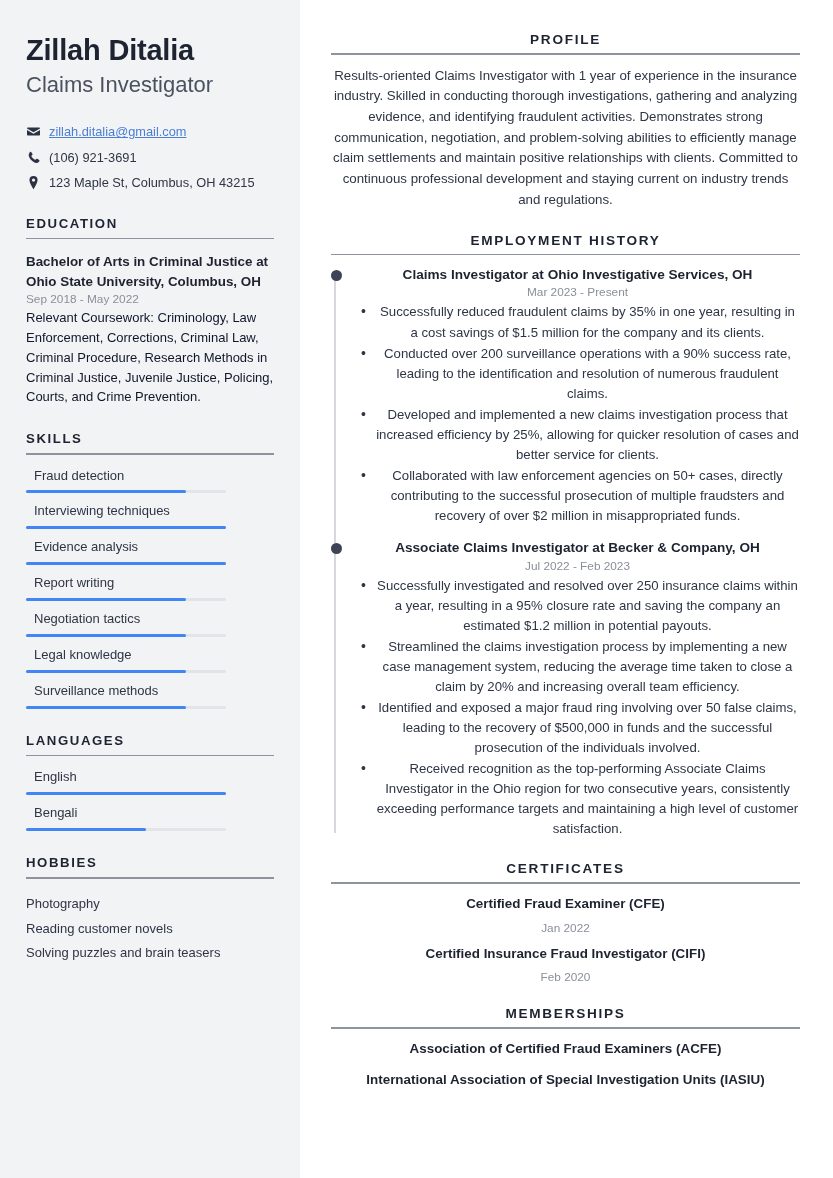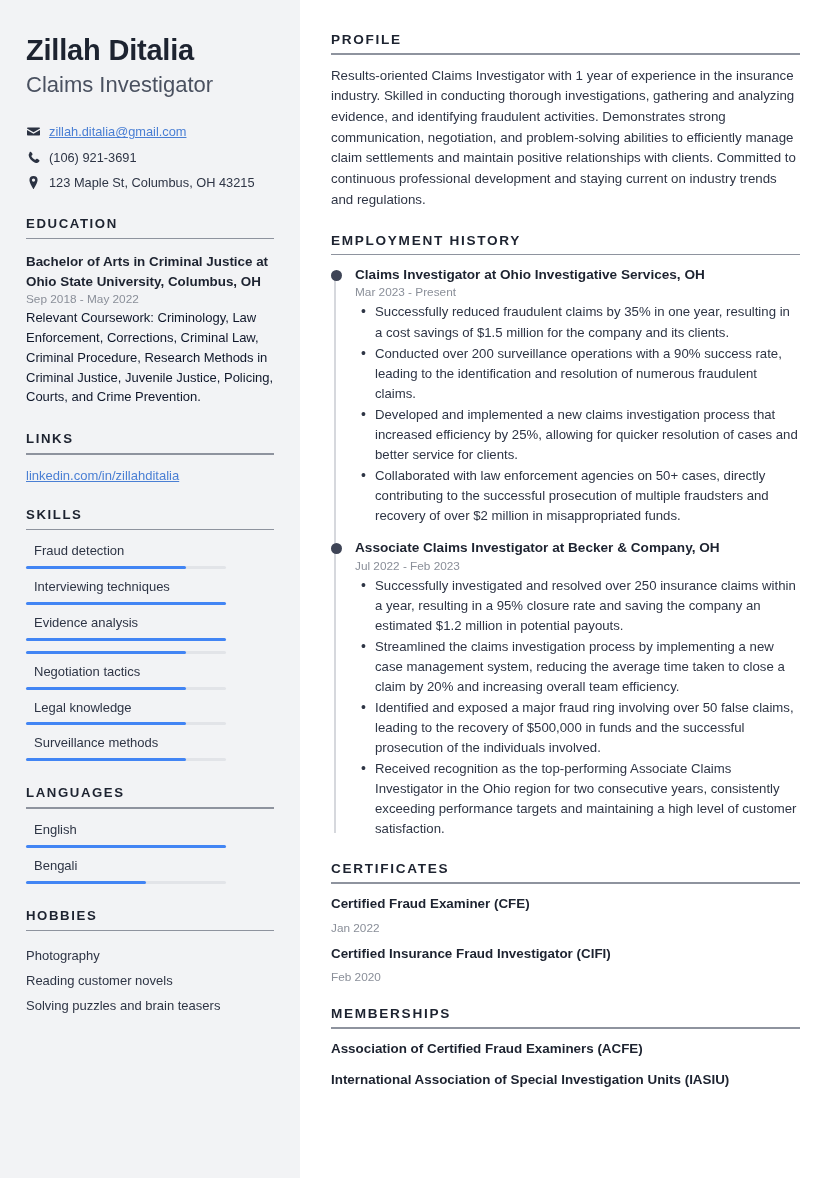--- a/index.html
+++ b/index.html
@@ -124,21 +124,21 @@
     color:#2e3545;
     line-height:1.92;
   }
 
   
   .main {
     flex:1;
     background:#ffffff;
     padding:32px 33px 0 31px;
   }
-  .main .sec { margin-bottom:22px; }
+  .main .sec { margin-bottom:22px;text-align:center; }
   .main .sec-head { font-size:13.6px; letter-spacing:1.7px; margin-bottom:6px; }
   .main .sec-rule { background:#8e939e; margin-bottom:11px; }
 
   .profile-text {
     font-size:13.3px;
     line-height:1.56;
     color:#2e3545;
   }
 
   .timeline { position:relative; padding-left:24px; }
@@ -251,25 +251,20 @@
     <section class="sec">
       <div class="sec-head">EDUCATION</div>
       <div class="sec-rule"></div>
       <div>
         <div class="edu-degree">Bachelor of Arts in Criminal Justice at Ohio State University, Columbus, OH</div>
         <div class="edu-date">Sep 2018 - May 2022</div>
         <div class="edu-desc">Relevant Coursework: Criminology, Law Enforcement, Corrections, Criminal Law, Criminal Procedure, Research Methods in Criminal Justice, Juvenile Justice, Policing, Courts, and Crime Prevention.</div>
       </div>
     </section>
 
-    <section class="sec">
-      <div class="sec-head">LINKS</div>
-      <div class="sec-rule"></div>
-      <a class="link-item" href="#">linkedin.com/in/zillahditalia</a>
-    </section>
 
     <section class="sec">
       <div class="sec-head">SKILLS</div>
       <div class="sec-rule"></div>
 
       <div class="bar-item">
         <div class="bar-label">Fraud detection</div>
         <div class="bar-track">
             <div class="bar-fill" style="width: 80%;"></div>
           </div>
@@ -280,20 +275,21 @@
             <div class="bar-fill" style="width: 100%;"></div>
           </div>
       </div>
       <div class="bar-item">
         <div class="bar-label">Evidence analysis</div>
         <div class="bar-track">
             <div class="bar-fill" style="width: 100%;"></div>
           </div>
       </div>
       <div class="bar-item">
+        <div class="bar-label">Report writing</div>
         <div class="bar-track">
             <div class="bar-fill" style="width: 80%;"></div>
           </div>
       </div>
       <div class="bar-item">
         <div class="bar-label">Negotiation tactics</div>
         <div class="bar-track">
             <div class="bar-fill" style="width: 80%;"></div>
           </div>
       </div>

